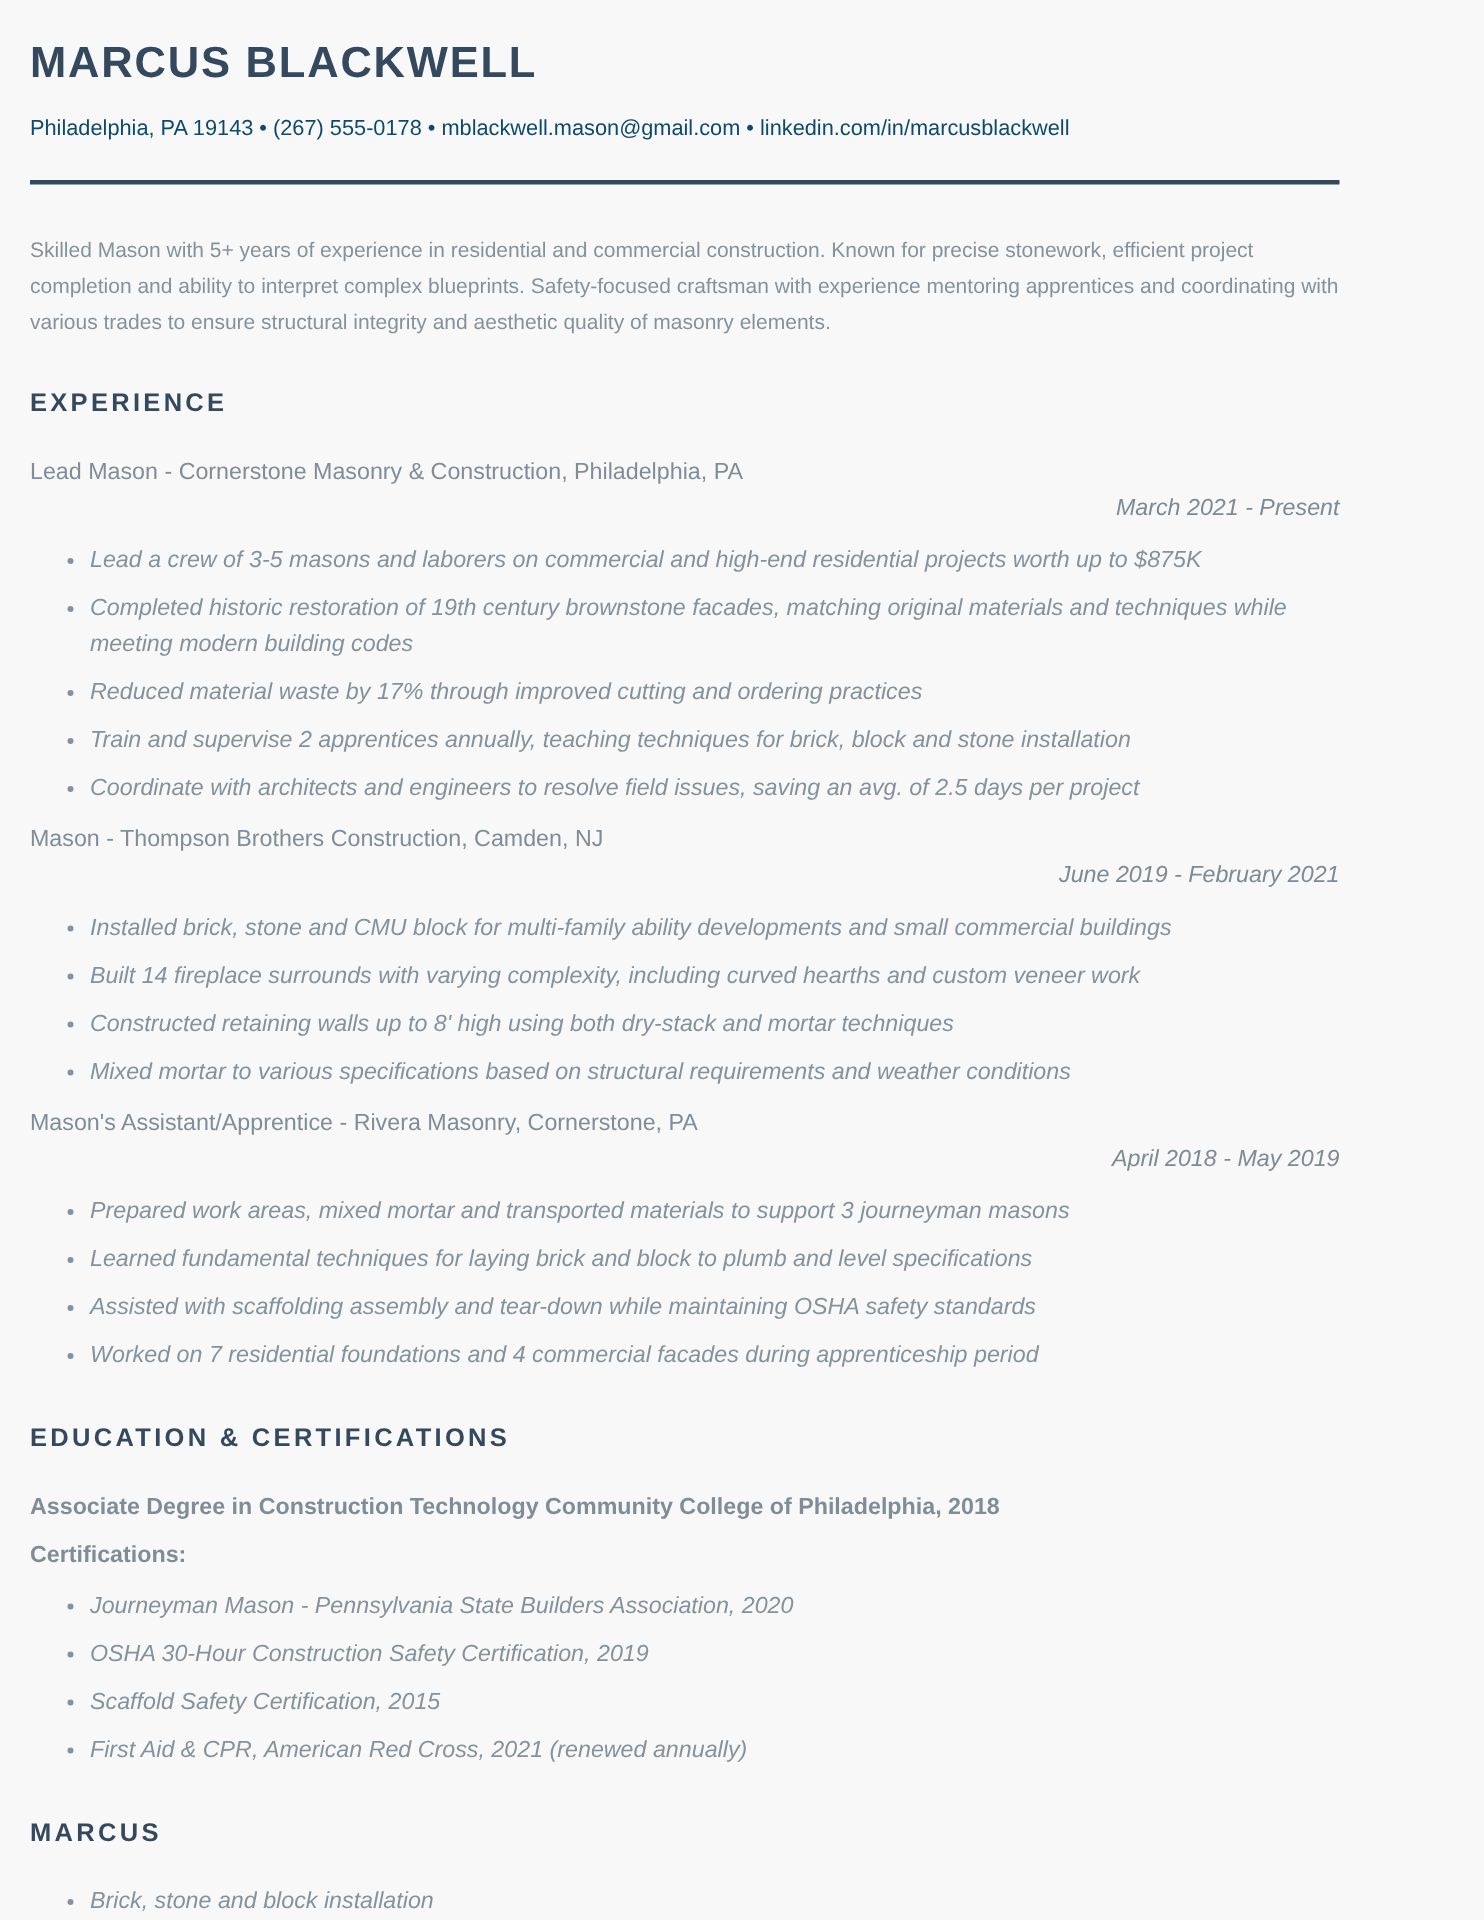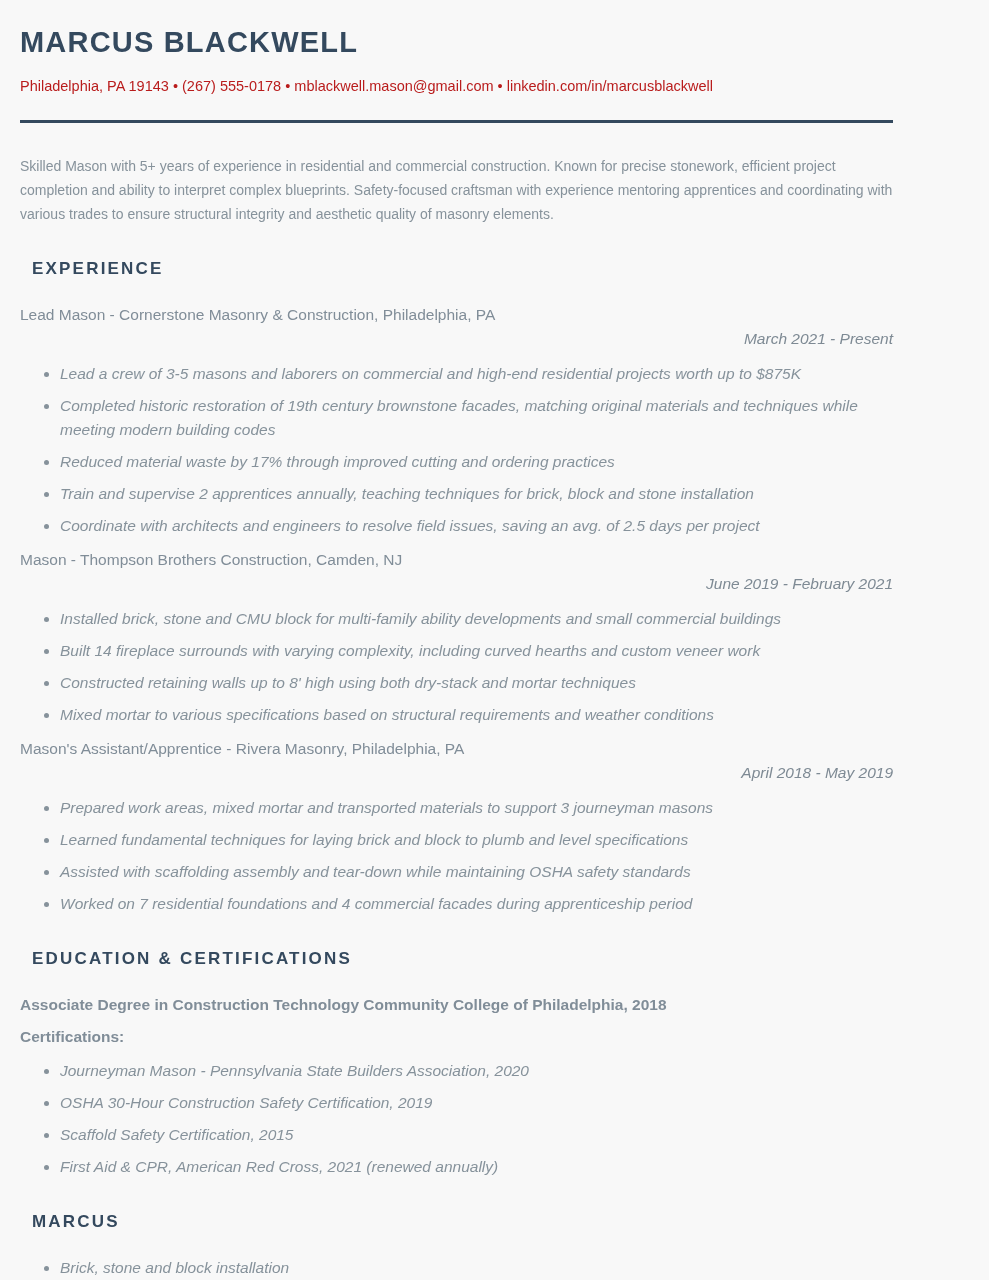--- a/index.html
+++ b/index.html
@@ -19,39 +19,39 @@
   h1.name {
     font-size: 29px;
     font-weight: bold;
     letter-spacing: 1.2px;
     color: #34495e;
     margin: 4px 0 0 0;
   }
   .contact {
     margin-top: 19px;
     font-size: 14.5px;
-    color: #b91c1c;
+    color: #0c4a6e;
   }
   hr.divider {
     border: none;
     border-top: 3px solid #34495e;
     margin: 26px 0 0 0;
   }
   .summary {
     margin-top: 31px;
     font-size: 14px;
     line-height: 24px;
     color: #86929b;
   }
   h2.section-heading {
     font-size: 17px;
     font-weight: bold;
     letter-spacing: 2.2px;
     color: #34495e;
-    margin: 33px 0 24px 12px;
+    margin: 33px 0 24px 0;
   }
   .job { margin-bottom: 10px; }
   .job-title {
     font-size: 15.5px;
     font-weight: normal;
     color: #808d98;
     line-height: 24px;
   }
   .job-dates {
     font-size: 15.5px;
@@ -115,21 +115,21 @@
       <p class="job-dates">June 2019 - February 2021</p>
       <ul class="bullets">
         <li>Installed brick, stone and CMU block for multi-family ability developments and small commercial buildings</li>
         <li>Built 14 fireplace surrounds with varying complexity, including curved hearths and custom veneer work</li>
         <li>Constructed retaining walls up to 8' high using both dry-stack and mortar techniques</li>
         <li>Mixed mortar to various specifications based on structural requirements and weather conditions</li>
       </ul>
     </div>
 
     <div class="job">
-      <h3 class="job-title">Mason's Assistant/Apprentice - Rivera Masonry, Philadelphia, PA</h3>
+      <h3 class="job-title">Mason's Assistant/Apprentice - Rivera Masonry, Cornerstone, PA</h3>
       <p class="job-dates">April 2018 - May 2019</p>
       <ul class="bullets">
         <li>Prepared work areas, mixed mortar and transported materials to support 3 journeyman masons</li>
         <li>Learned fundamental techniques for laying brick and block to plumb and level specifications</li>
         <li>Assisted with scaffolding assembly and tear-down while maintaining OSHA safety standards</li>
         <li>Worked on 7 residential foundations and 4 commercial facades during apprenticeship period</li>
       </ul>
     </div>
   </section>
 

